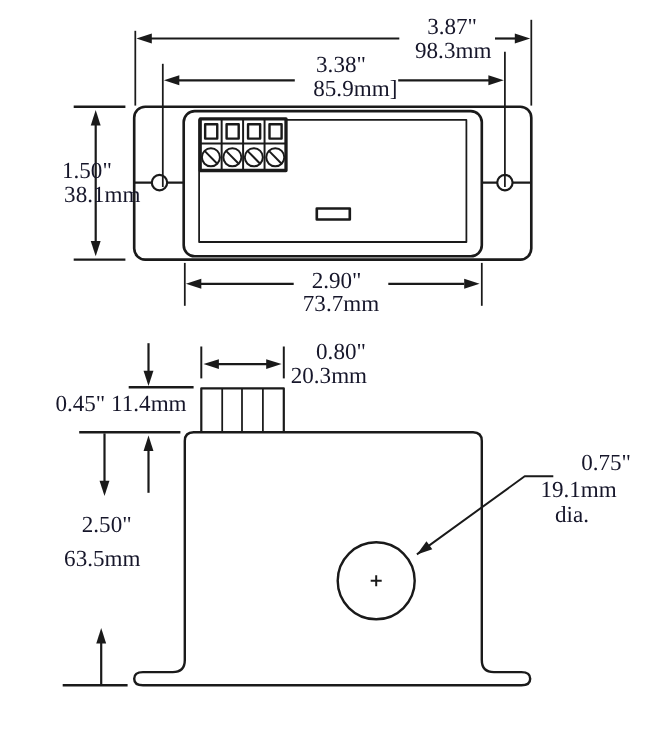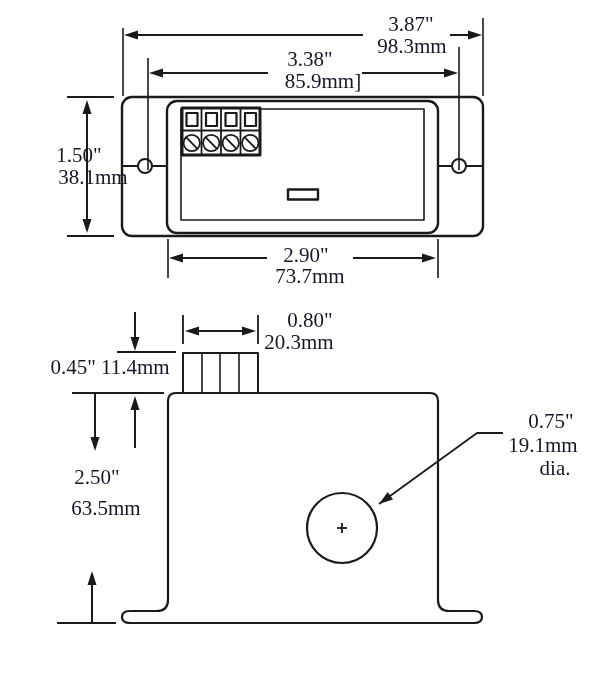--- a/index.html
+++ b/index.html
@@ -141,18 +141,18 @@
   <div class="lbl" style="left:323px; top:81px">85.9mm]</div>
   <div class="lbl" style="left:79px;  top:155px">1.50"</div>
   <div class="lbl" style="left:93px;  top:177px">38.1mm</div>
   <div class="lbl" style="left:306px; top:255px">2.90"</div>
   <div class="lbl" style="left:310px; top:276px">73.7mm</div>
 
   <div class="lbl" style="left:310px; top:320px">0.80"</div>
   <div class="lbl" style="left:299px; top:342px">20.3mm</div>
   <div class="lbl" style="left:110px; top:367px">0.45" 11.4mm</div>
   <div class="lbl" style="left:97px;  top:477px">2.50"</div>
-  <div class="lbl" style="left:106px;  top:508px">63.5mm</div>
+  <div class="lbl" style="left:93px;  top:508px">63.5mm</div>
   <div class="lbl" style="left:551px; top:421px">0.75"</div>
-  <div class="lbl" style="left:543px; top:445px">19.1mm</div>
-  <div class="lbl" style="left:555px; top:468px">dia.</div>
+  <div class="lbl" style="left:526px; top:445px">19.1mm</div>
+  <div class="lbl" style="left:520px; top:468px">dia.</div>
 
 </div>
 
 </body></html>

